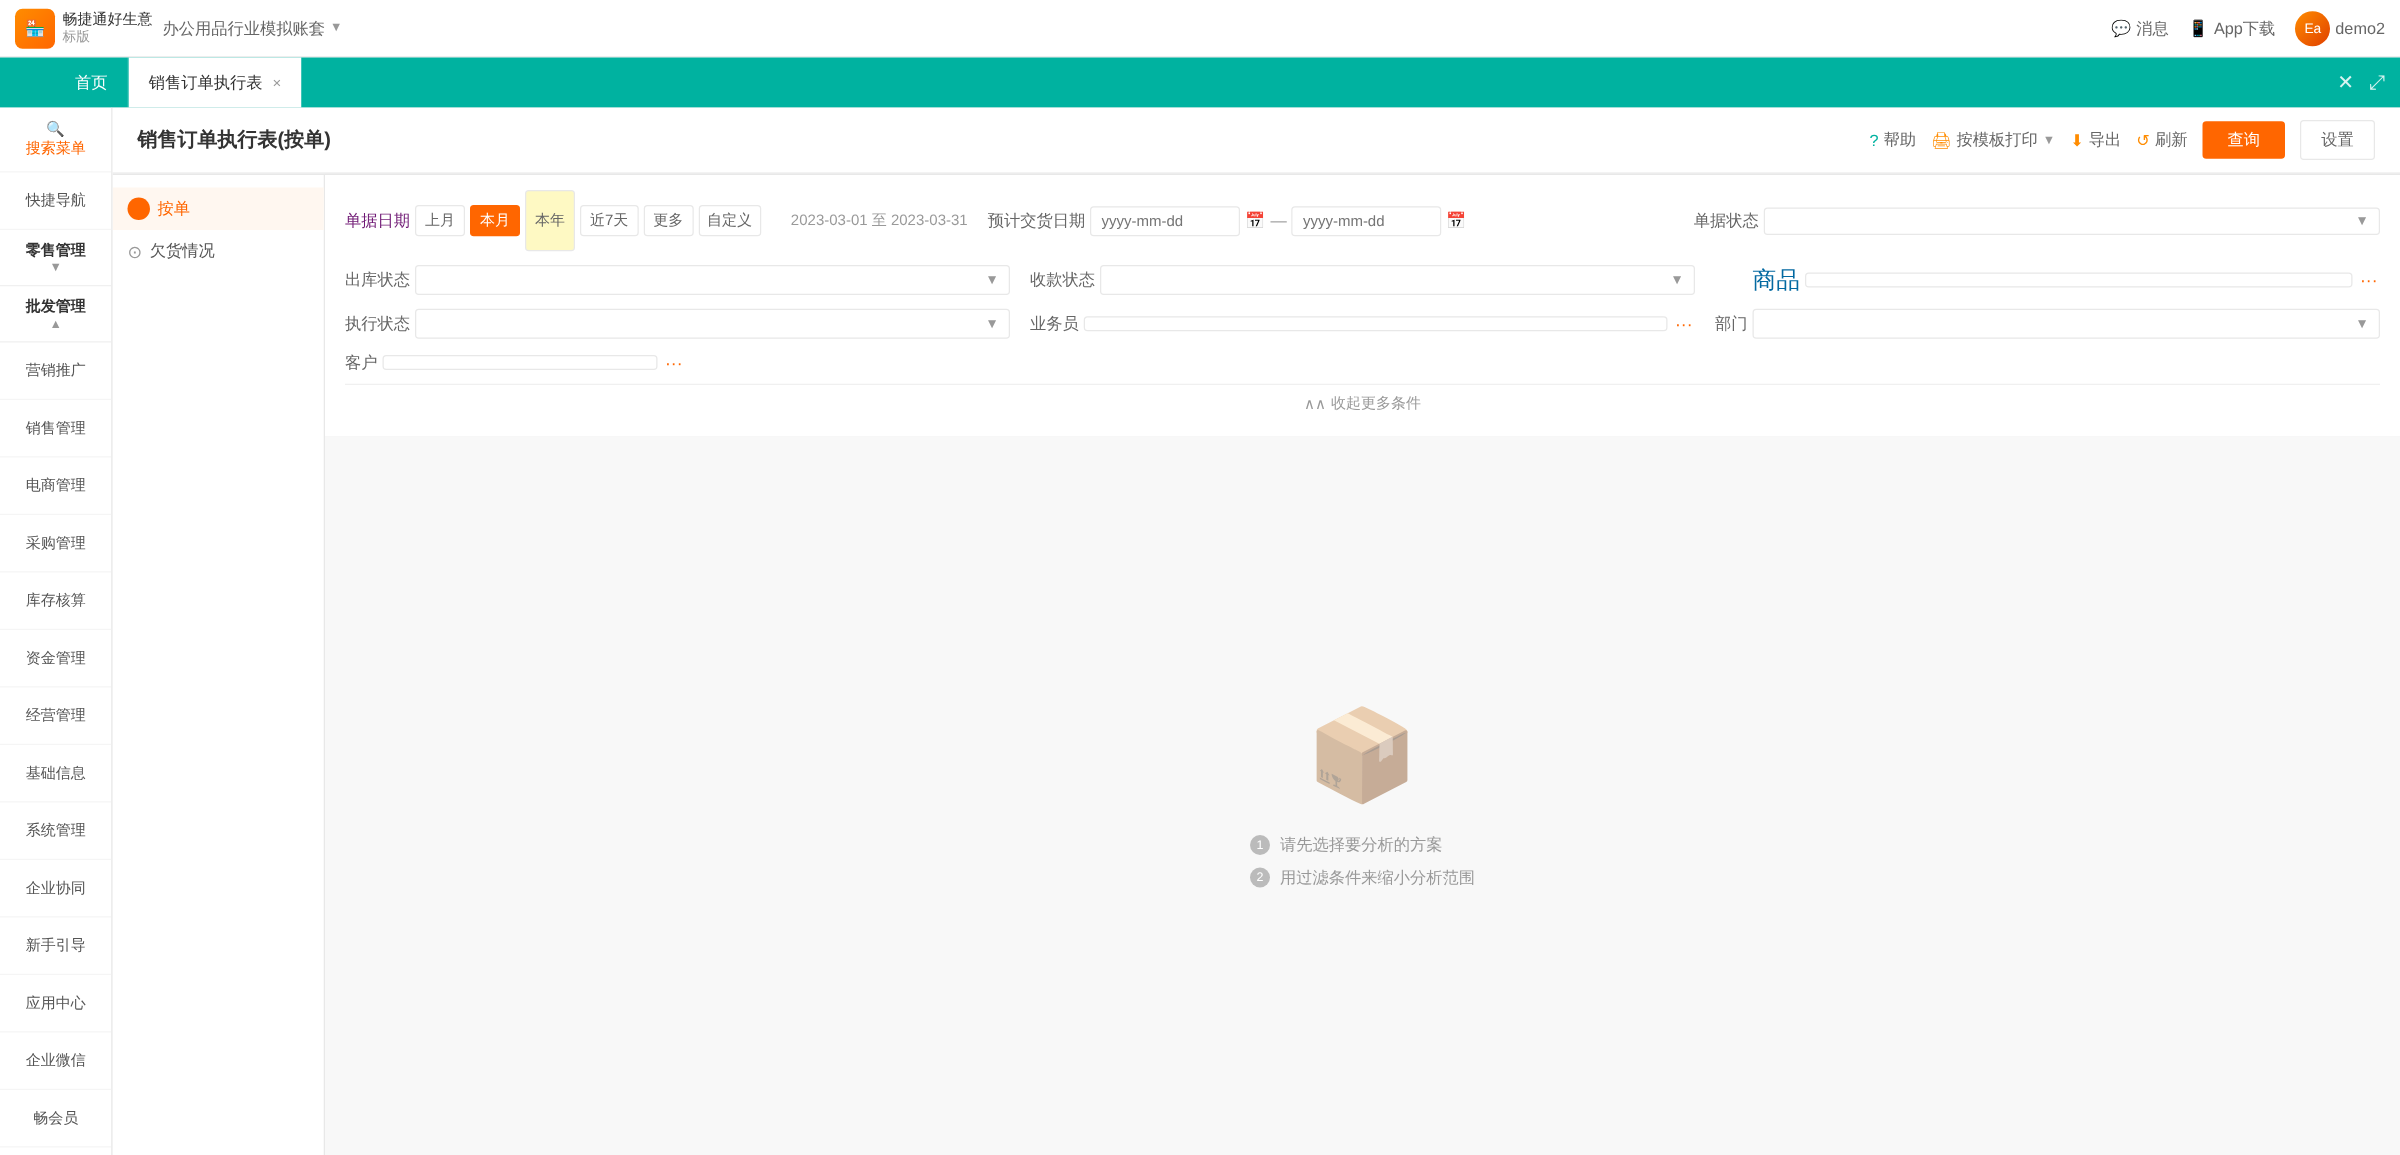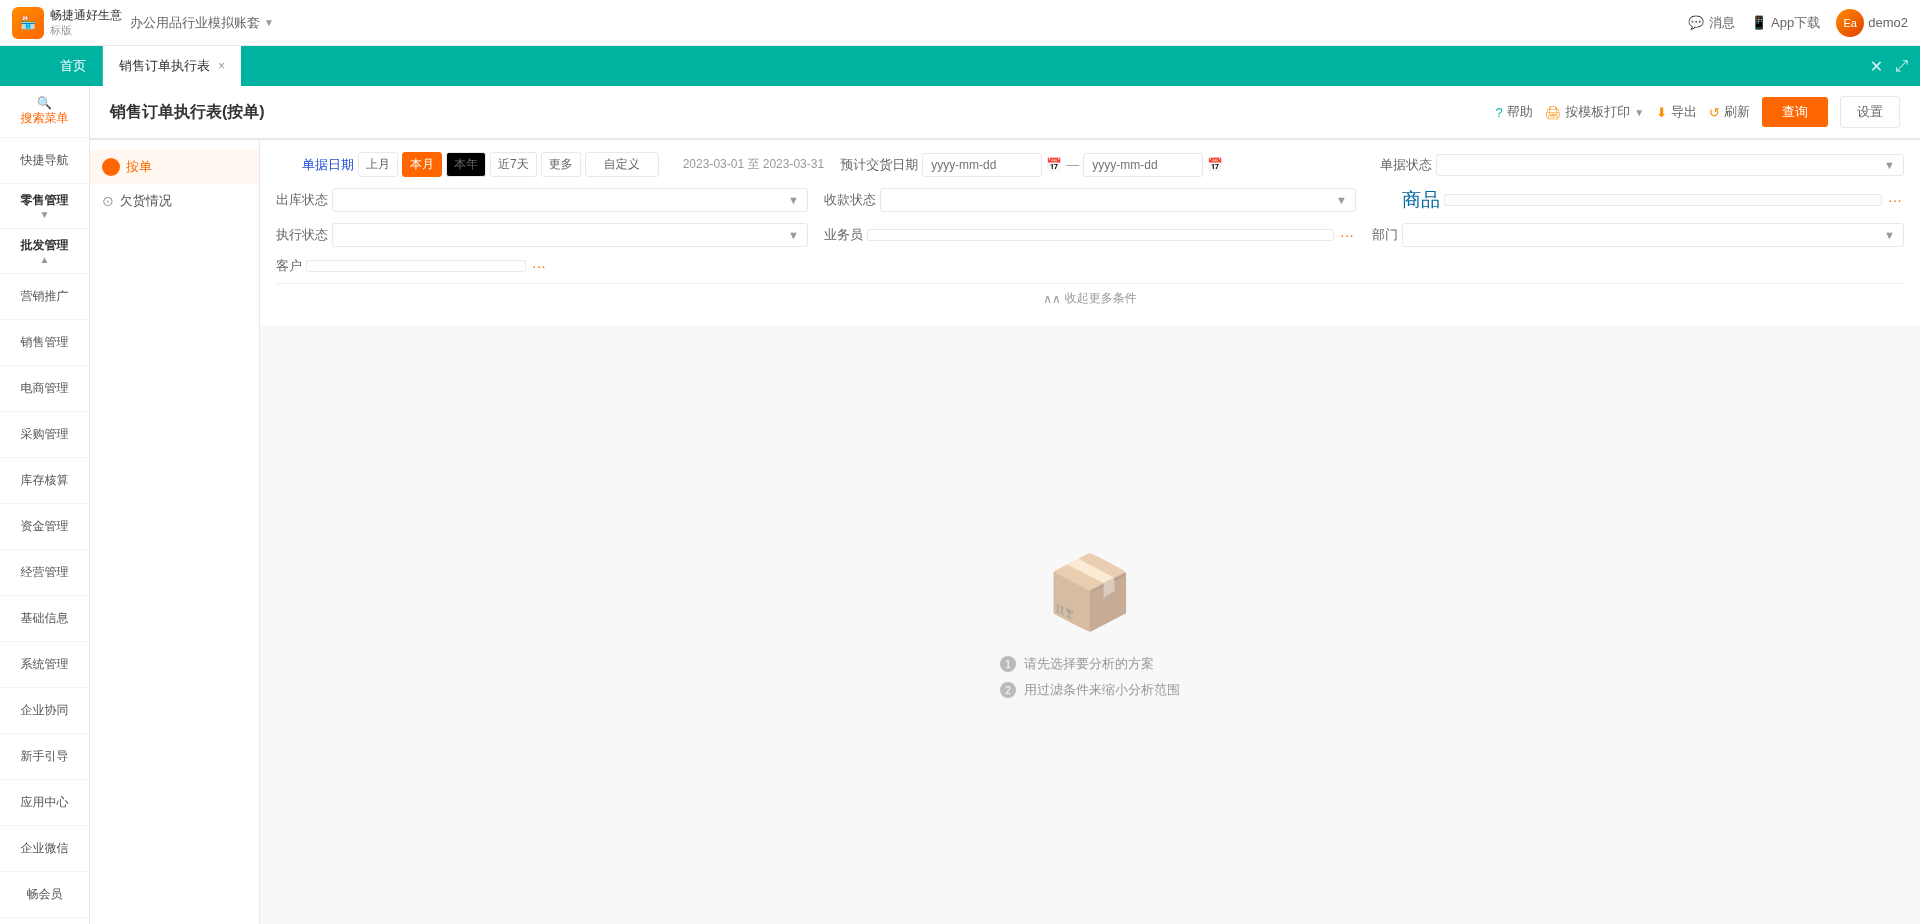--- a/index.html
+++ b/index.html
@@ -305,27 +305,27 @@
         </div>
       </div>
 
       <div style="flex:1; display:flex; flex-direction:column; overflow:hidden;">
 
         <div style="background:#fff; padding:12px 16px; border-top:1px solid #e8e8e8; flex-shrink:0;">
 
           <div style="display:flex; align-items:center; margin-bottom:10px; gap:16px;">
 
             <div style="display:flex; align-items:center; gap:4px; min-width:420px;">
-              <span style="font-size:13px; color:#1d4ed8; white-space:nowrap;margin-left:26px;">单据日期</span>
+              <span style="font-size:13px; color:#701a75; white-space:nowrap;">单据日期</span>
               <button style="padding:3px 7px; font-size:12px; color:#666; border:1px solid #e8e8e8; background:#fff; border-radius:3px; cursor:pointer;">上月</button>
               <button style="padding:3px 7px; font-size:12px; color:#fff; border:1px solid #ff6600; background:#ff6600; border-radius:3px; cursor:pointer;">本月</button>
-              <button style="padding:3px 7px; font-size:12px; color:#666; border:1px solid #e8e8e8; background:#000000; border-radius:3px; cursor:pointer;">本年</button>
+              <button style="padding:15px 7px; font-size:12px; color:#666; border:1px solid #e8e8e8; background:#fef9c3; border-radius:3px; cursor:pointer;">本年</button>
               <button style="padding:3px 7px; font-size:12px; color:#666; border:1px solid #e8e8e8; background:#fff; border-radius:3px; cursor:pointer;">近7天</button>
               <button style="padding:3px 7px; font-size:12px; color:#666; border:1px solid #e8e8e8; background:#fff; border-radius:3px; cursor:pointer;">更多</button>
-              <button style="padding:3px 18px; font-size:12px; color:#666; border:1px solid #e8e8e8; background:#fff; border-radius:3px; cursor:pointer;">自定义</button>
+              <button style="padding:3px 6px; font-size:12px; color:#666; border:1px solid #e8e8e8; background:#fff; border-radius:3px; cursor:pointer;">自定义</button>
               <span style="font-size:12px; color:#999; margin-left:20px;">2023-03-01 至 2023-03-31</span>
             </div>
 
             <div style="display:flex; align-items:center; gap:4px; flex:1;">
               <span style="font-size:13px; color:#666; white-space:nowrap;">预计交货日期</span>
               <input type="text" class="date-input" placeholder="yyyy-mm-dd" style="">
               <span style="color:#ff8c00; cursor:pointer;">📅</span>
               <span style="color:#999;">—</span>
               <input type="text" class="date-input" placeholder="yyyy-mm-dd" style="">
               <span style="color:#ff8c00; cursor:pointer;">📅</span>

